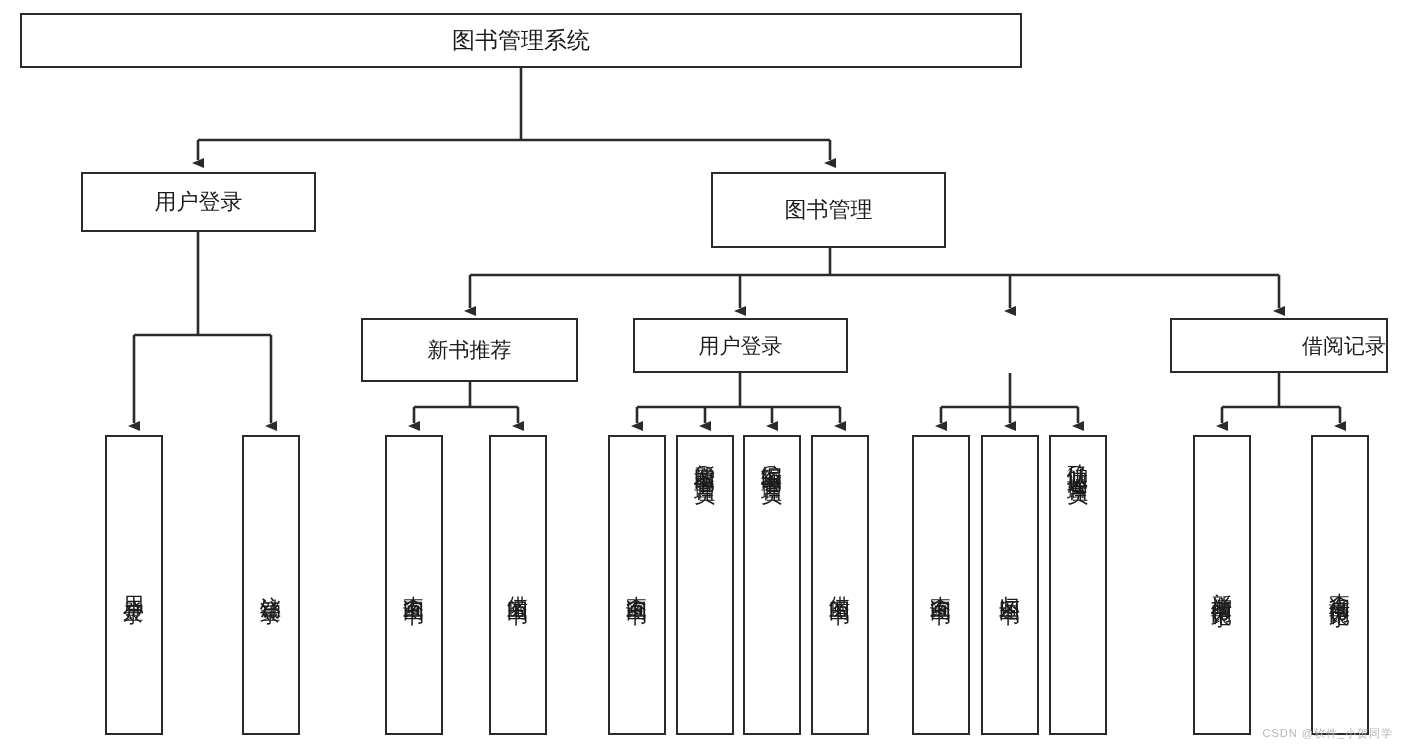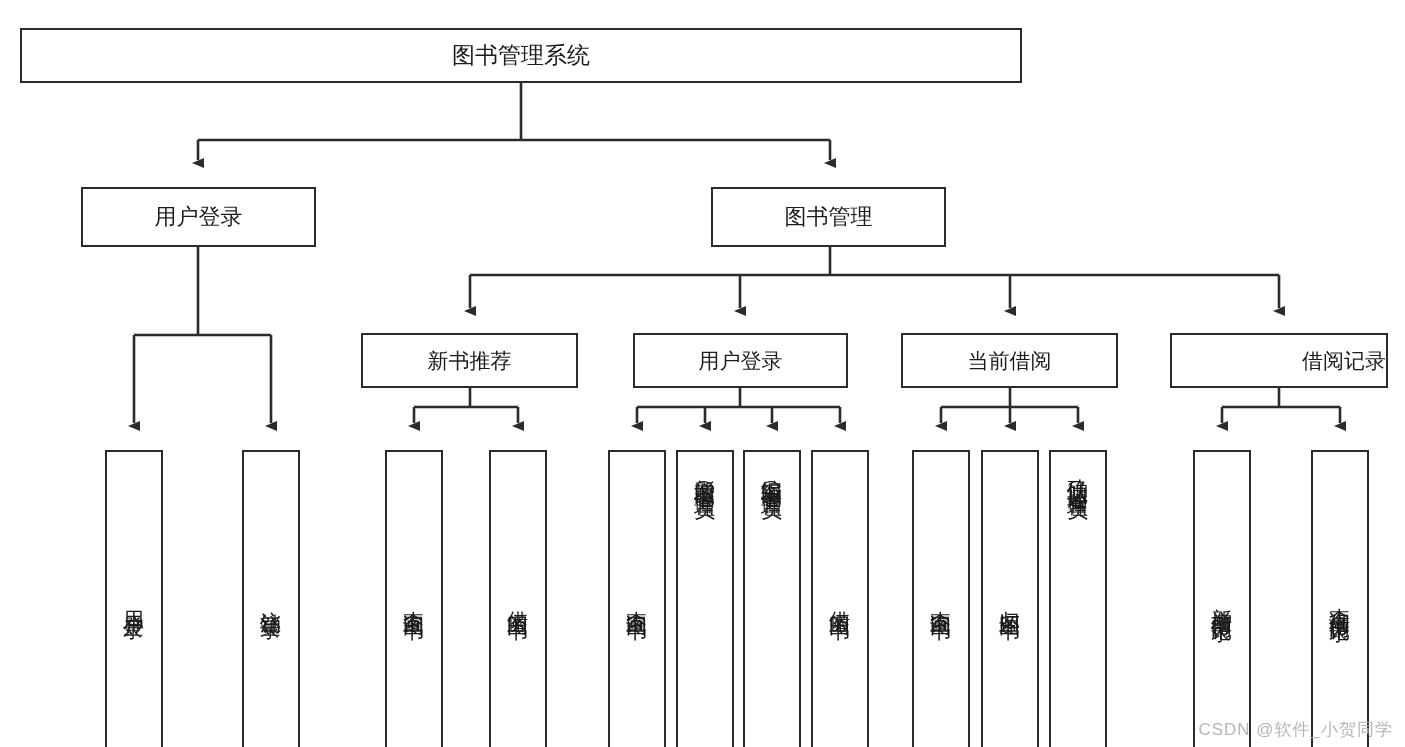--- a/index.html
+++ b/index.html
@@ -14,42 +14,41 @@
 
   .node{
     position:absolute;
     box-sizing:border-box;
     background:#ffffff;
     border:2px solid #2b2b2b;
     display:flex;
     align-items:center;
     justify-content:center;
     color:#1b1b1b;
-    margin-top:15px;
   }
   .node.root{font-size:23px;}
   .node.lvl2{font-size:22px;}
   .node.lvl3{font-size:21px;}
   .node.leaf{
     font-size:21px;
     writing-mode:vertical-rl;
     text-orientation:upright;
     align-items:center;
     justify-content:flex-start;
     padding-top:10px;
     letter-spacing:3px;
     line-height:1.0;
   }
   .node.leaf.centered{justify-content:center;padding-top:0;}
   .label{white-space:pre;}
 
   #watermark{
     position:absolute;
     right:12px;bottom:6px;
-    font-size:17px;
+    font-size:11px;
     color:#b6b6b6;
     letter-spacing:1px;
     white-space:nowrap;
     pointer-events:none;
   }
 </style>
 </head>
 <body>
 
 <div id="stage">
@@ -104,32 +103,29 @@
     </g>
   </svg>
 
   <div class="node root" style="left:20px;top:13px;width:1002px;height:55px;">
     <span class="label">图书管理系统</span>
   </div>
 
   <div class="node lvl2" style="left:81px;top:172px;width:235px;height:60px;">
     <span class="label">用户登录</span>
   </div>
-  <div class="node lvl2" style="left:711px;top:172px;width:235px;height:60px;">
+  <div class="node lvl2" style="left:711px;top:172px;width:235px;height:76px;">
     <span class="label">图书管理</span>
   </div>
 
-  <div class="node lvl3" style="left:361px;top:318px;width:217px;height:55px;">
+  <div class="node lvl3" style="left:361px;top:318px;width:217px;height:64px;">
     <span class="label">新书推荐</span>
   </div>
   <div class="node lvl3" style="left:633px;top:318px;width:215px;height:55px;">
     <span class="label">用户登录</span>
-  </div>
-  <div class="node lvl3" style="left:901px;top:318px;width:217px;height:55px;">
-    <span class="label">当前借阅</span>
   </div>
   <div class="node lvl3" style="left:1170px;top:318px;width:218px;height:55px;justify-content:flex-end;">
     <span class="label">借阅记录</span>
   </div>
 
   <div class="node leaf centered" style="left:105px;top:435px;width:58px;height:300px;">
     <span class="label">用户登录</span>
   </div>
   <div class="node leaf centered" style="left:242px;top:435px;width:58px;height:300px;">
     <span class="label">注销登录</span>

